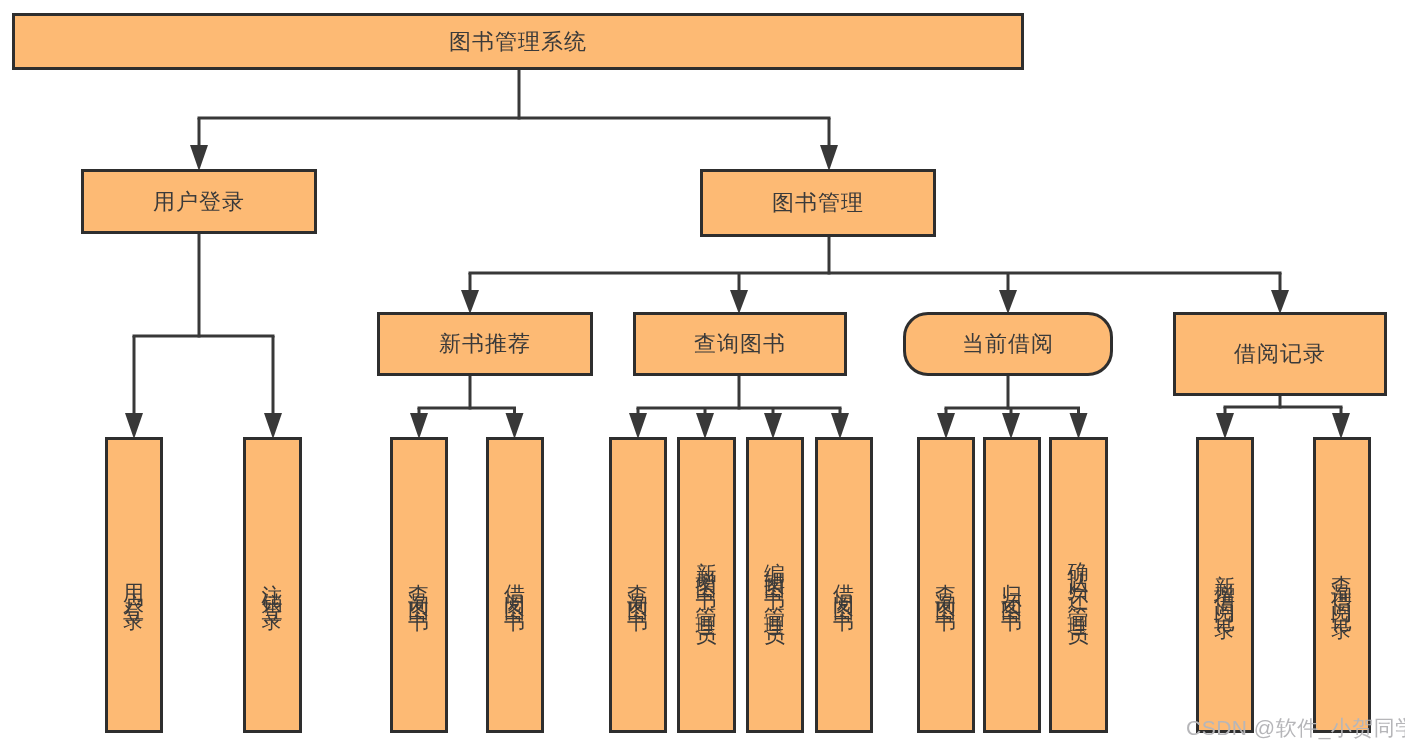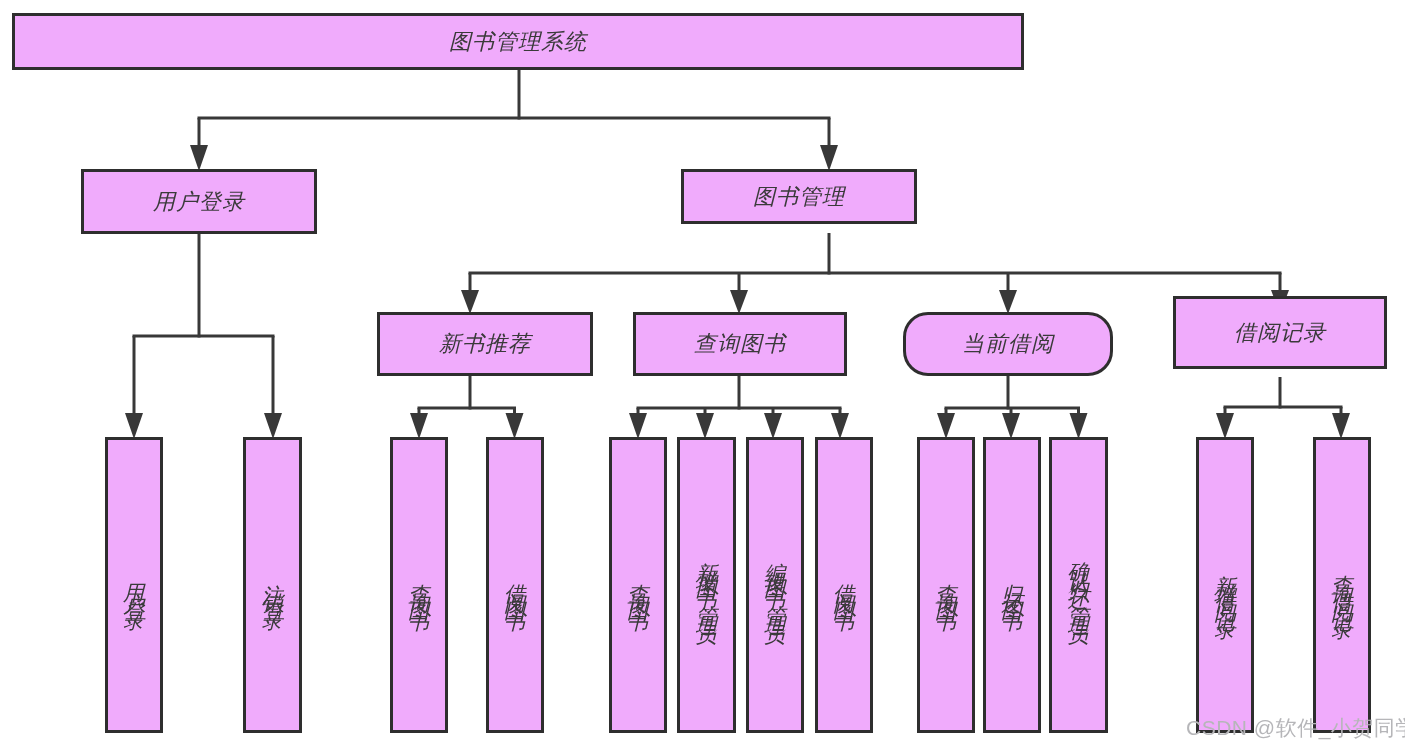--- a/index.html
+++ b/index.html
@@ -26,29 +26,28 @@
   .connectors line {
     stroke: #383838;
     stroke-width: 3;
   }
   .connectors polygon {
     fill: #383838;
     stroke: none;
   }
   .box {
     position: absolute;
-    background: #f0abfc;
+    background: #fdba74;
     border: 3px solid #2e2e2e;
     box-sizing: border-box;
     display: flex;
     align-items: center;
     justify-content: center;
     color: #3a3a3a;
     z-index: 2;
-    font-style: italic;
   }
   .hlabel {
     font-size: 22px;
     letter-spacing: 1px;
     white-space: nowrap;
   }
   .vlabel {
     writing-mode: vertical-rl;
     text-orientation: mixed;
     font-size: 21px;
@@ -138,34 +137,34 @@
     <polygon points="1332,413 1350,413 1341,439"></polygon>
   </svg>
 
   <div class="box" style="left:12px; top:13px; width:1012px; height:57px;">
     <span class="hlabel">图书管理系统</span>
   </div>
 
   <div class="box" style="left:81px; top:169px; width:236px; height:65px;">
     <span class="hlabel">用户登录</span>
   </div>
-  <div class="box" style="left:681px; top:169px; width:236px; height:55px;">
+  <div class="box" style="left:700px; top:169px; width:236px; height:68px;">
     <span class="hlabel">图书管理</span>
   </div>
 
   <div class="box" style="left:362px; top:312px; width:216px; height:64px;margin-left:15px;">
     <span class="hlabel">新书推荐</span>
   </div>
   <div class="box" style="left:633px; top:312px; width:214px; height:64px;">
     <span class="hlabel">查询图书</span>
   </div>
   <div class="box" style="left:903px; top:312px; width:210px; height:64px;border-radius:25px;">
     <span class="hlabel">当前借阅</span>
   </div>
-  <div class="box" style="left:1173px; top:296px; width:214px; height:73px;">
+  <div class="box" style="left:1173px; top:312px; width:214px; height:84px;">
     <span class="hlabel">借阅记录</span>
   </div>
 
   <div class="box leaf" style="left:105px; width:58px;">
     <span class="vlabel">用户登录</span>
   </div>
   <div class="box leaf" style="left:243px; width:59px;">
     <span class="vlabel">注销登录</span>
   </div>
 

